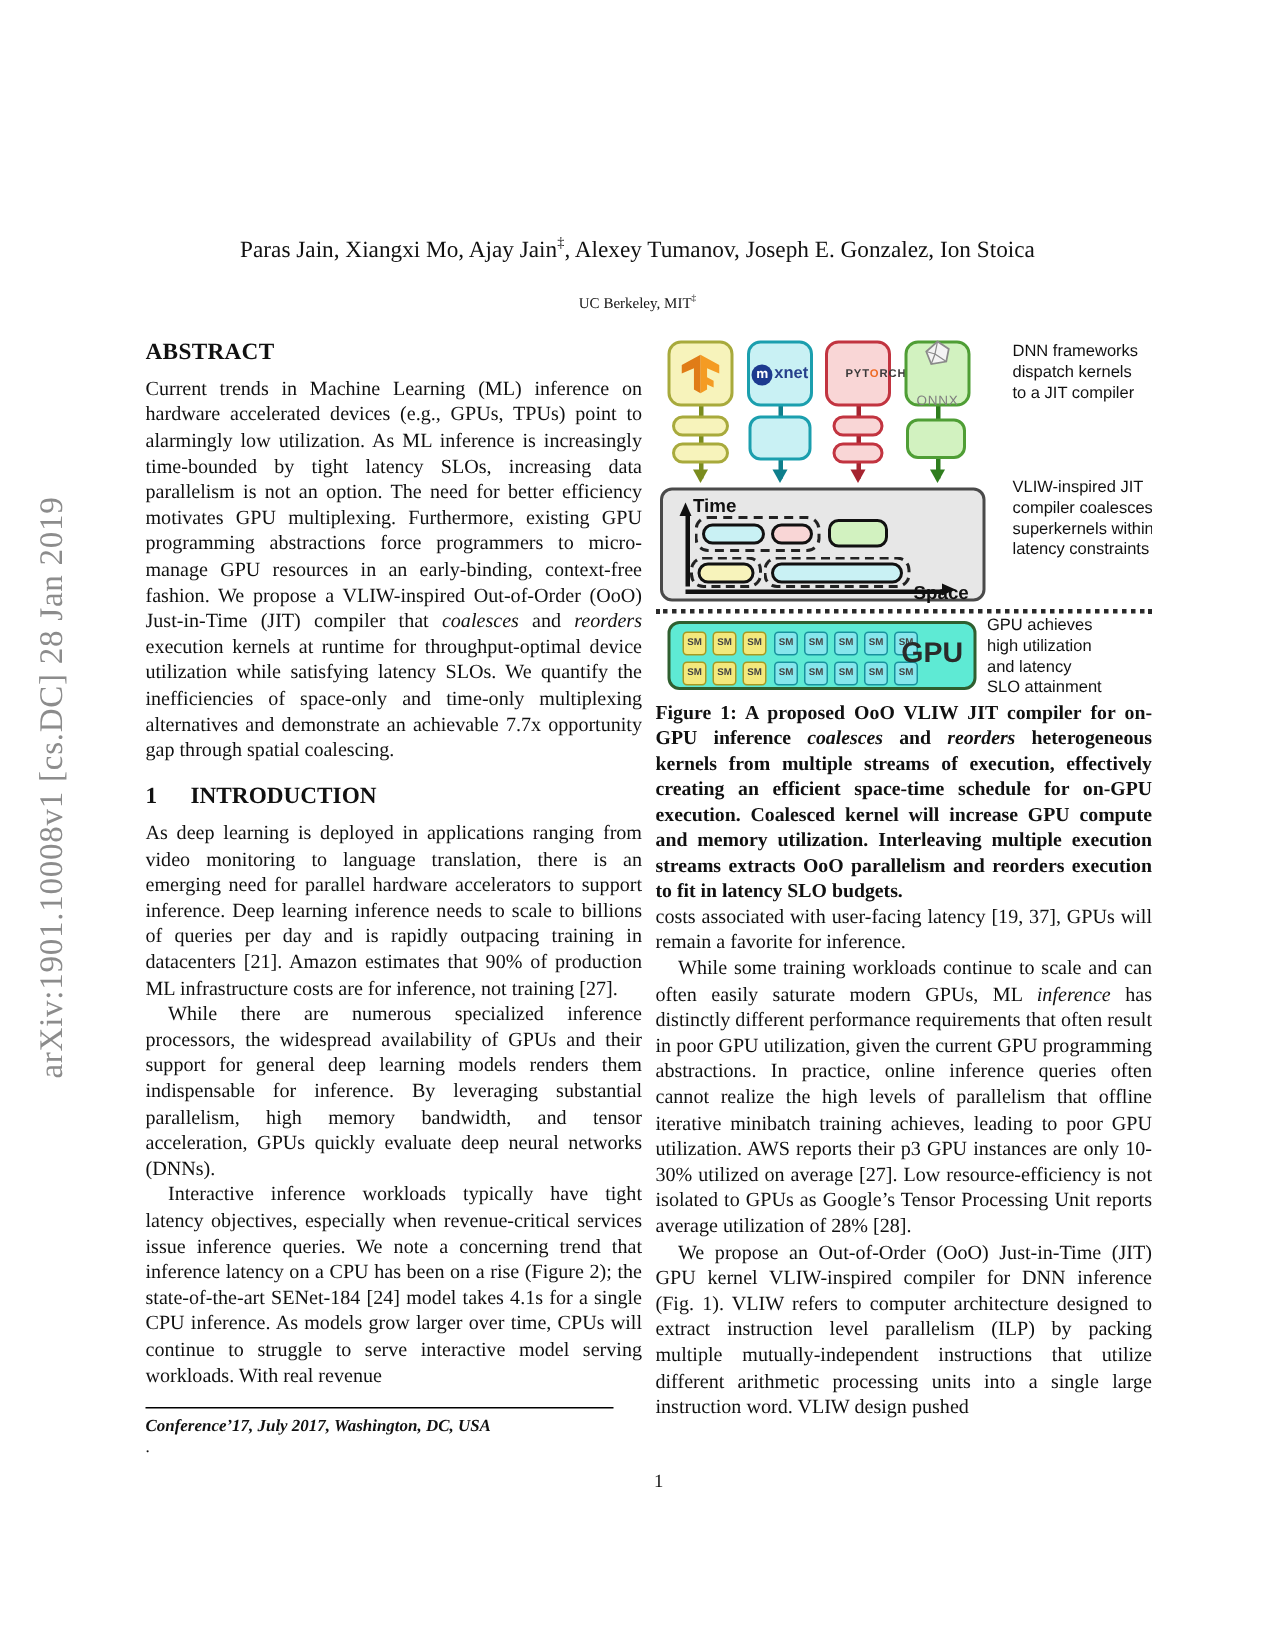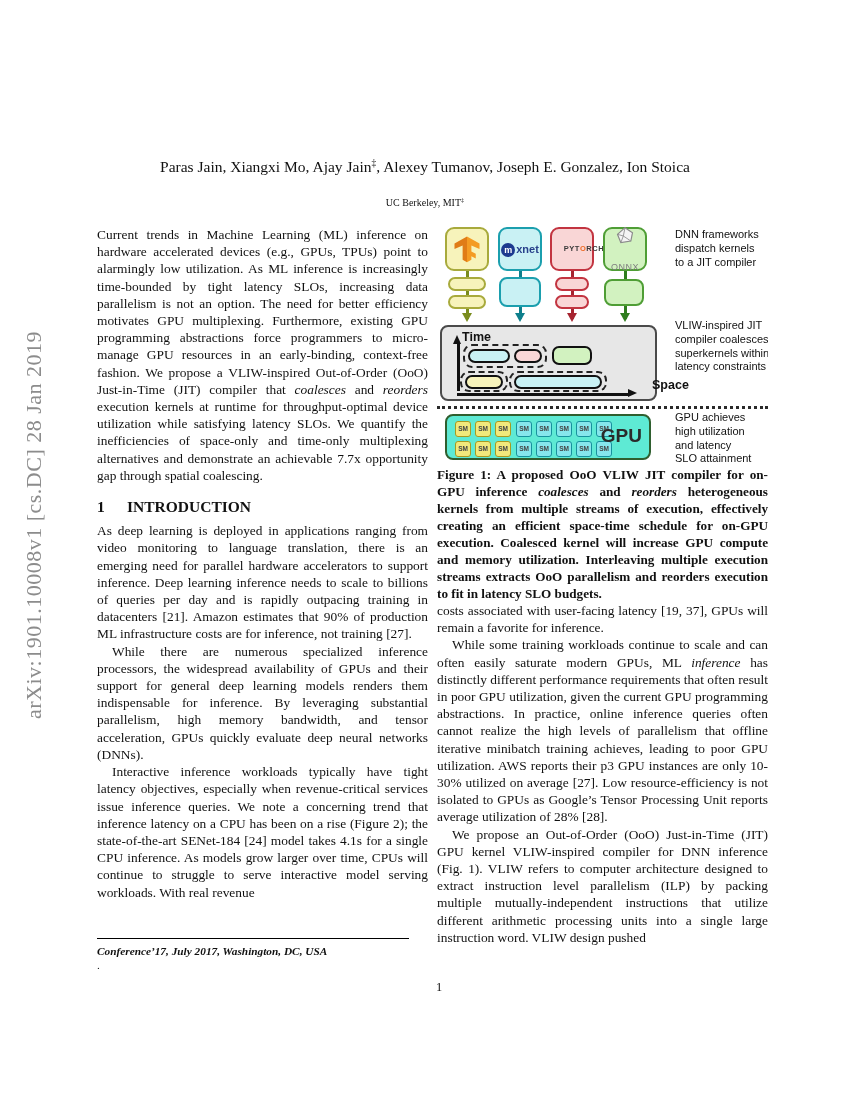--- a/index.html
+++ b/index.html
@@ -87,20 +87,21 @@
 <body>
 
 <div id="page">
 
   <div class="arxiv-banner">arXiv:1901.10008v1  [cs.DC]  28 Jan 2019</div>
 
   <div class="hdr authors"><span>Paras Jain, Xiangxi Mo, Ajay Jain</span><sup>‡</sup><span>, Alexey Tumanov, Joseph E. Gonzalez, Ion Stoica</span></div>
   <div class="hdr affil"><span>UC Berkeley, MIT</span><sup>‡</sup></div>
 
   <div class="col col-left">
+    <h2 class="sec">ABSTRACT</h2>
     <p><span>Current trends in Machine Learning (ML) inference on hardware accelerated devices (e.g., GPUs, TPUs) point to alarmingly low utilization. As ML inference is increasingly time-bounded by tight latency SLOs, increasing data parallelism is not an option. The need for better efficiency motivates GPU multiplexing. Furthermore, existing GPU programming abstractions force programmers to micro-manage GPU resources in an early-binding, context-free fashion. We propose a VLIW-inspired Out-of-Order (OoO) Just-in-Time (JIT) compiler that </span><span class="it">coalesces</span><span> and </span><span class="it">reorders</span><span> execution kernels at runtime for throughput-optimal device utilization while satisfying latency SLOs. We quantify the inefficiencies of space-only and time-only multiplexing alternatives and demonstrate an achievable 7.7x opportunity gap through spatial coalescing.</span></p>
     <h2 class="sec-num">
       <span class="num">1</span>
       <span>INTRODUCTION</span>
     </h2>
     <p>As deep learning is deployed in applications ranging from video monitoring to language translation, there is an emerging need for parallel hardware accelerators to support inference. Deep learning inference needs to scale to billions of queries per day and is rapidly outpacing training in datacenters [21]. Amazon estimates that 90% of production ML infrastructure costs are for inference, not training [27].</p>
     <p class="ind">While there are numerous specialized inference processors, the widespread availability of GPUs and their support for general deep learning models renders them indispensable for inference. By leveraging substantial parallelism, high memory bandwidth, and tensor acceleration, GPUs quickly evaluate deep neural networks (DNNs).</p>
     <p class="ind">Interactive inference workloads typically have tight latency objectives, especially when revenue-critical services issue inference queries. We note a concerning trend that inference latency on a CPU has been on a rise (Figure 2); the state-of-the-art SENet-184 [24] model takes 4.1s for a single CPU inference. As models grow larger over time, CPUs will continue to struggle to serve interactive model serving workloads. With real revenue</p>
   </div>
 
@@ -153,21 +154,21 @@
       <div class="abs pill c-red" style="left:118px;top:54px;width:34px;height:14px;"></div>
       <div class="abs pill c-red" style="left:118px;top:72px;width:34px;height:14px;"></div>
       <div class="abs pill c-green" style="left:167px;top:56px;width:40px;height:27px;"></div>
 
       <div class="abs panel">
         <div class="abs axis-label" style="left:20px;top:2px;">Time</div>
         <div class="abs vline"></div>
         <div class="abs vhead"></div>
         <div class="abs hline"></div>
         <div class="abs hhead"></div>
-        <div class="abs axis-label" style="left:167px;top:50px;margin-left:43px;">Space</div>
+        <div class="abs axis-label" style="left:167px;top:60px;">Space</div>
 
         <div class="abs dashed" style="left:21px;top:17px;width:84px;height:24px;"></div>
         <div class="abs sched-pill c-cyan" style="left:26px;top:22px;width:42px;height:14px;"></div>
         <div class="abs sched-pill c-red" style="left:72px;top:22px;width:28px;height:14px;"></div>
         <div class="abs sched-pill c-green" style="left:110px;top:19px;width:40px;height:19px;"></div>
 
         <div class="abs dashed" style="left:18px;top:44px;width:48px;height:21px;"></div>
         <div class="abs sched-pill c-yellow" style="left:23px;top:48px;width:38px;height:14px;"></div>
         <div class="abs dashed" style="left:67px;top:44px;width:98px;height:21px;"></div>
         <div class="abs sched-pill c-cyan" style="left:72px;top:48px;width:88px;height:14px;"></div>
@@ -195,21 +196,21 @@
         <div class="gpu-label">GPU</div>
       </div>
 
       <div class="abs fig-note" style="left:238px;top:96px;">VLIW-inspired JIT
 compiler coalesces
 superkernels within
 latency constraints</div>
       <div class="abs fig-note" style="left:238px;top:5px;">DNN frameworks
 dispatch kernels
 to a JIT compiler</div>
-      <div class="abs fig-note" style="left:238px;top:188px;">GPU achieves
+      <div class="abs fig-note" style="left:221px;top:188px;">GPU achieves
 high utilization
 and latency
 SLO attainment</div>
     </div>
 
     <div class="caption"><span>Figure 1:  A proposed OoO VLIW JIT compiler for on-GPU inference </span><span class="it">coalesces</span><span> and </span><span class="it">reorders</span><span> heterogeneous kernels from multiple streams of execution, effectively creating an efficient space-time schedule for on-GPU execution. Coalesced kernel will increase GPU compute and memory utilization. Interleaving multiple execution streams extracts OoO parallelism and reorders execution to fit in latency SLO budgets.</span></div>
 
     <p class="body-start">costs associated with user-facing latency [19, 37], GPUs will remain a favorite for inference.</p>
     <p class="ind"><span>While some training workloads continue to scale and can often easily saturate modern GPUs, ML </span><span class="it">inference</span><span> has distinctly different performance requirements that often result in poor GPU utilization, given the current GPU programming abstractions. In practice, online inference queries often cannot realize the high levels of parallelism that offline iterative minibatch training achieves, leading to poor GPU utilization. AWS reports their p3 GPU instances are only 10-30% utilized on average [27]. Low resource-efficiency is not isolated to GPUs as Google’s Tensor Processing Unit reports average utilization of 28% [28].</span></p>
     <p class="ind">We propose an Out-of-Order (OoO) Just-in-Time (JIT) GPU kernel VLIW-inspired compiler for DNN inference (Fig. 1). VLIW refers to computer architecture designed to extract instruction level parallelism (ILP) by packing multiple mutually-independent instructions that utilize different arithmetic processing units into a single large instruction word. VLIW design pushed</p>

